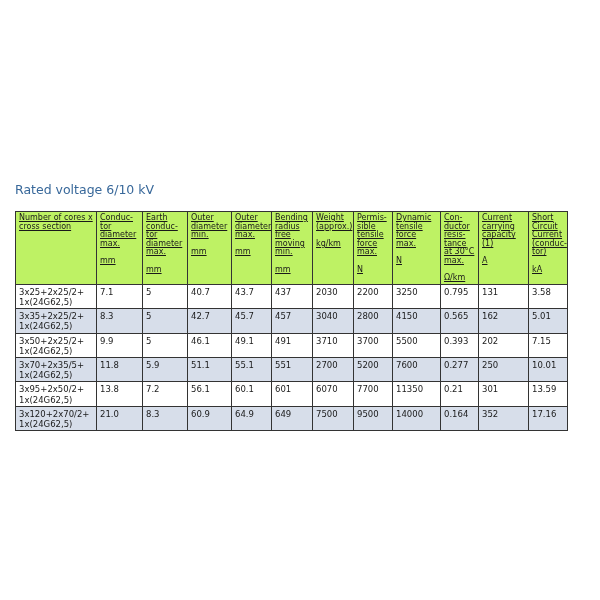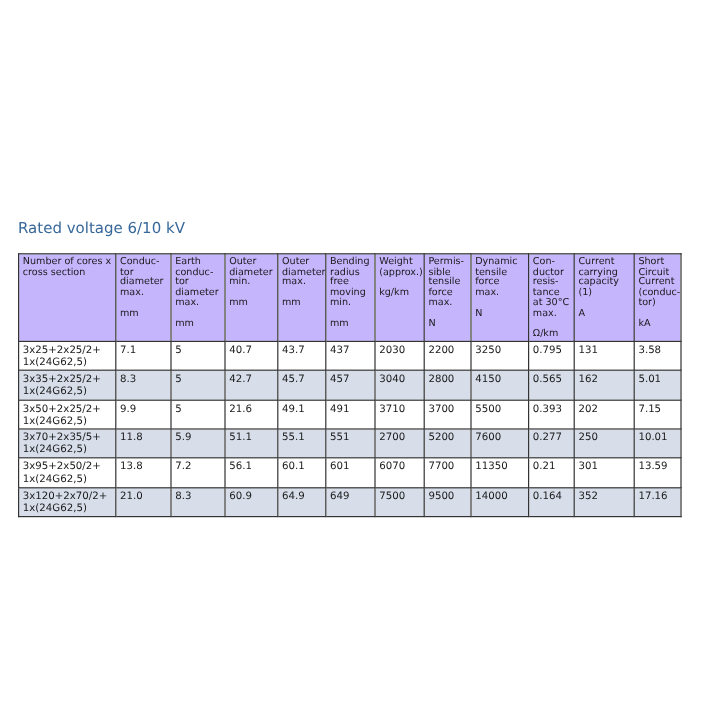--- a/index.html
+++ b/index.html
@@ -40,21 +40,22 @@
     overflow: hidden;
     box-sizing: border-box;
     padding: 2px 3px 1px 3px;
     color: var(--text, #1a1a1a);
     font-weight: normal;
   }
   .spec-table th {
     height: 71px;
     font-size: 8px;
     line-height: 8.6px;
-    background: #c4b5fd;
+    background: #bef264;
+    text-decoration: underline;
   }
   .spec-table td {
     height: 23px;
     font-size: 8.5px;
     line-height: 10.2px;
     background: #ffffff;
   }
   .spec-table tr.shaded td {
     background: var(--shade, #d7deea);
     margin-top: 37px;
@@ -183,21 +184,21 @@
           <td>4150</td>
           <td>0.565</td>
           <td>162</td>
           <td>5.01</td>
         </tr>
         <tr>
           <td>3x50+2x25/2+
 1x(24G62,5)</td>
           <td>9.9</td>
           <td>5</td>
-          <td>21.6</td>
+          <td>46.1</td>
           <td>49.1</td>
           <td>491</td>
           <td>3710</td>
           <td>3700</td>
           <td>5500</td>
           <td>0.393</td>
           <td>202</td>
           <td>7.15</td>
         </tr>
         <tr class="shaded">

